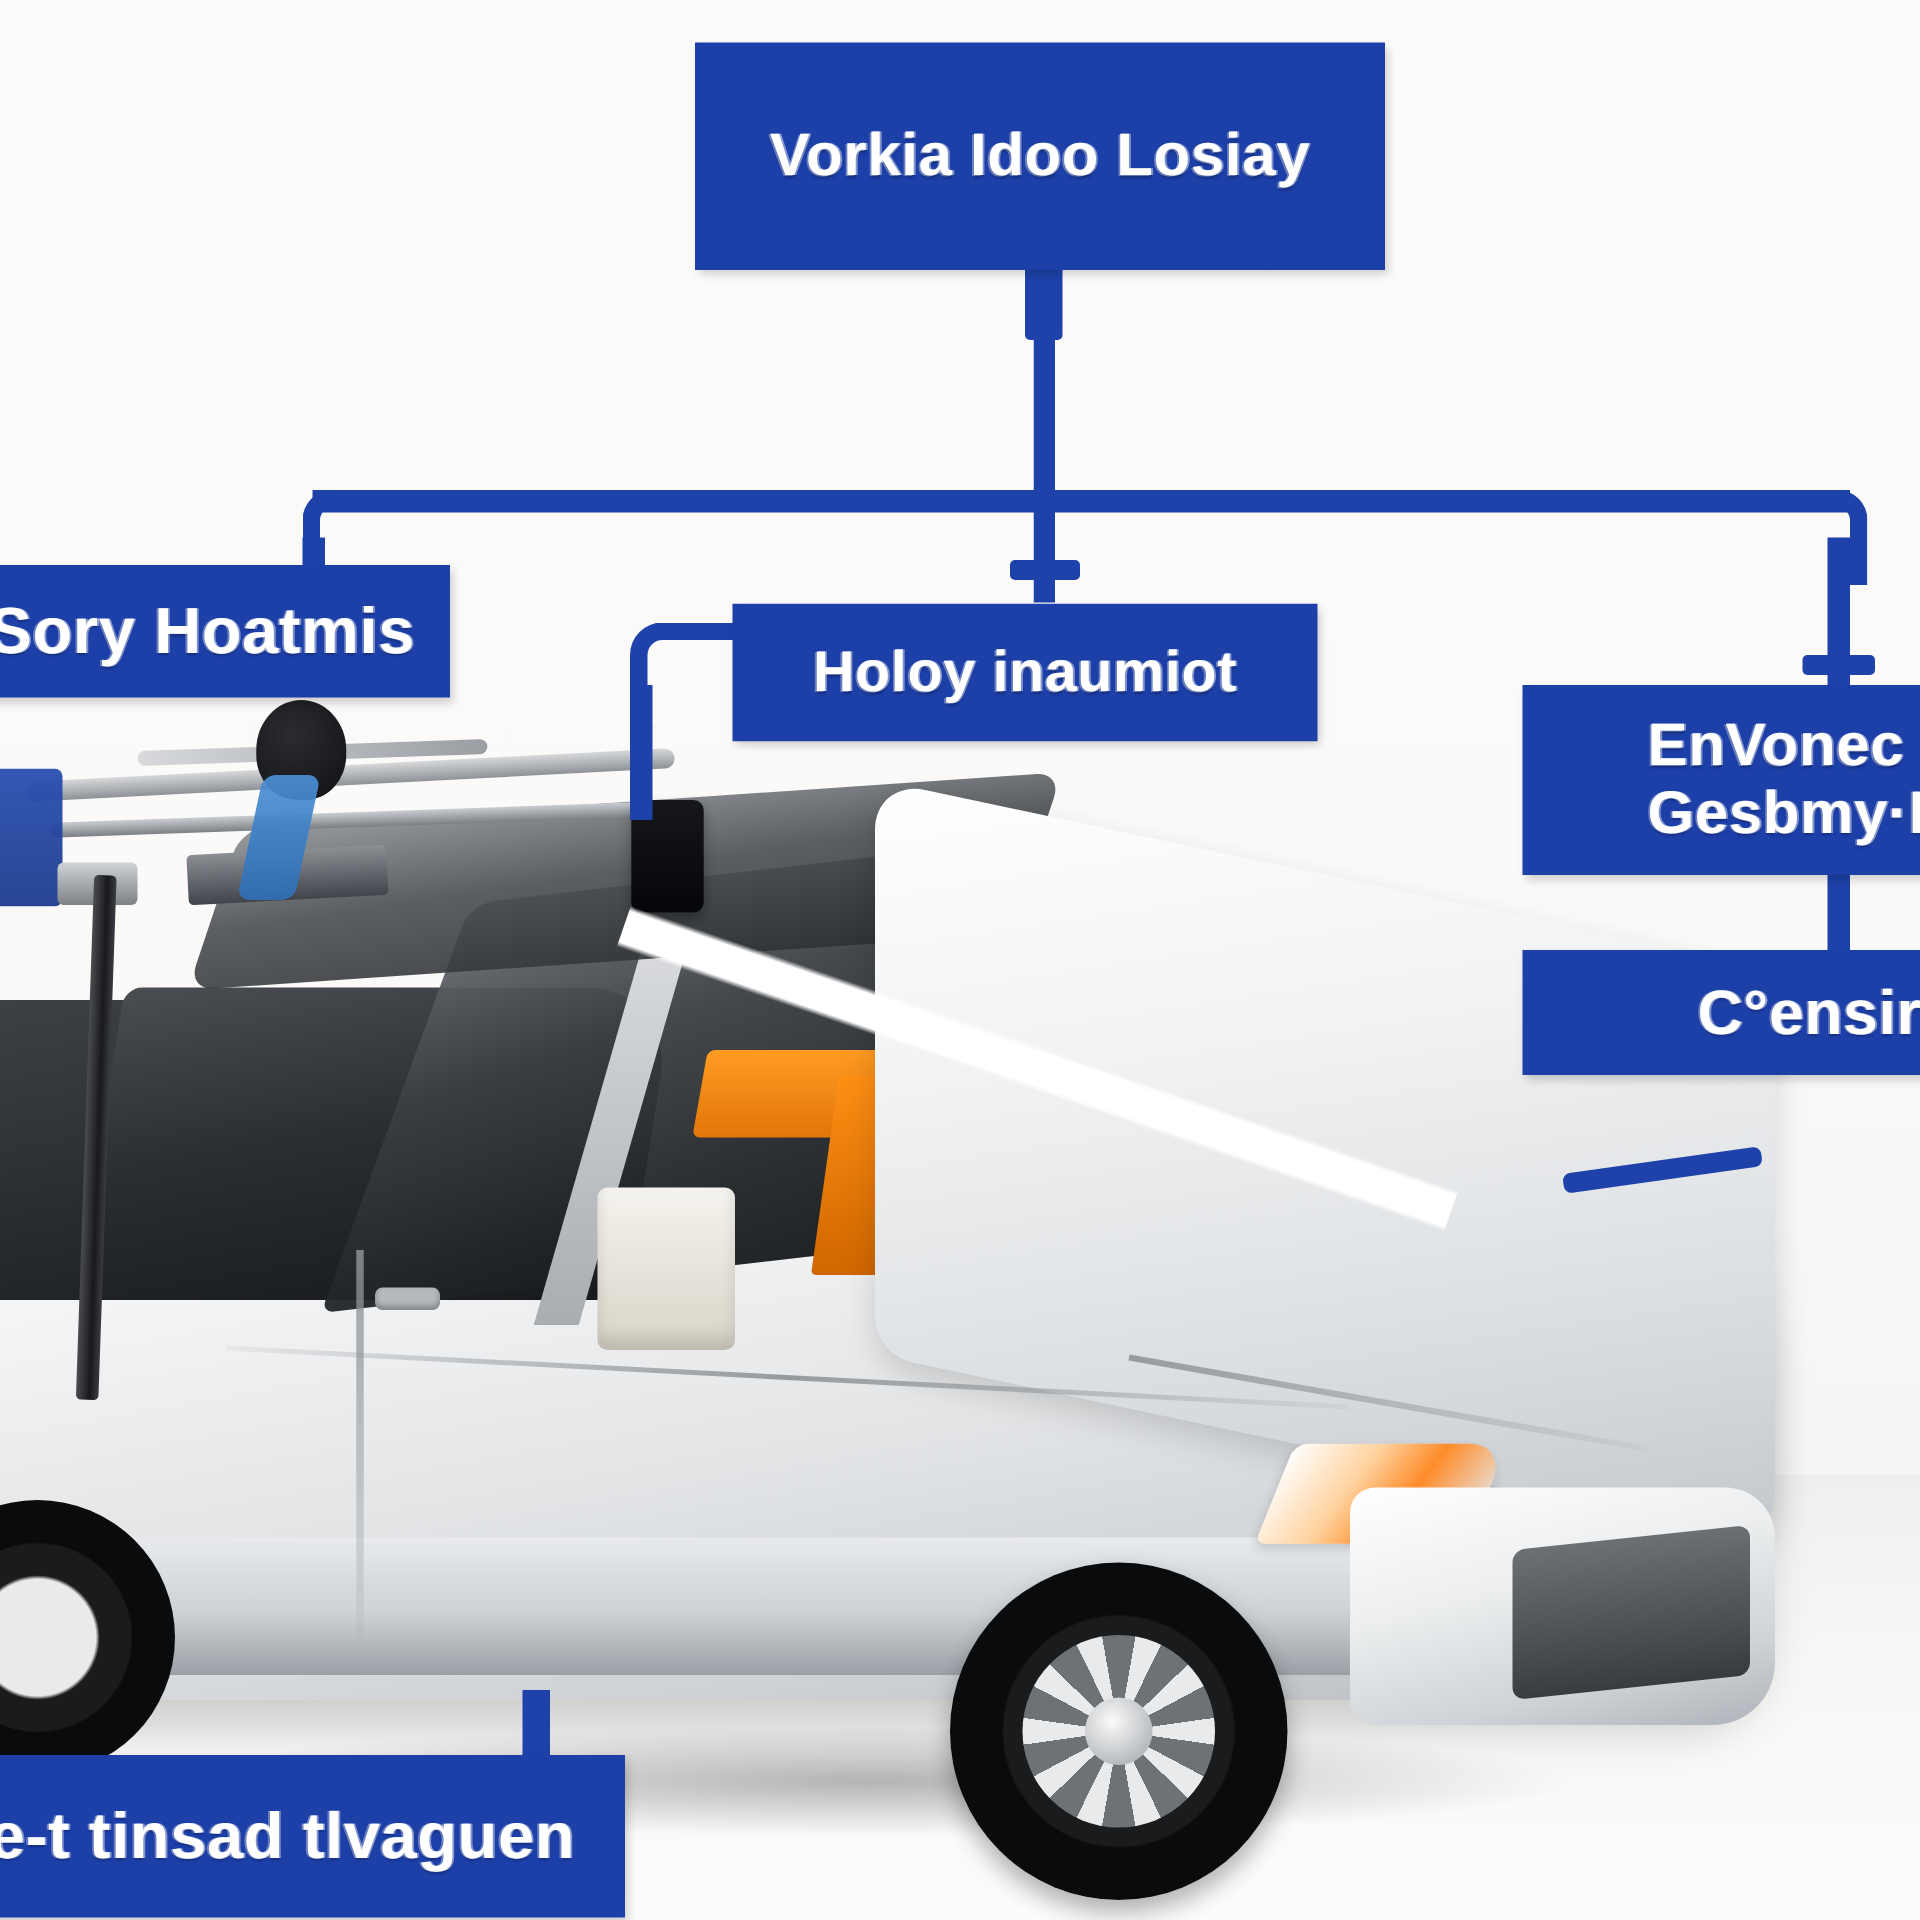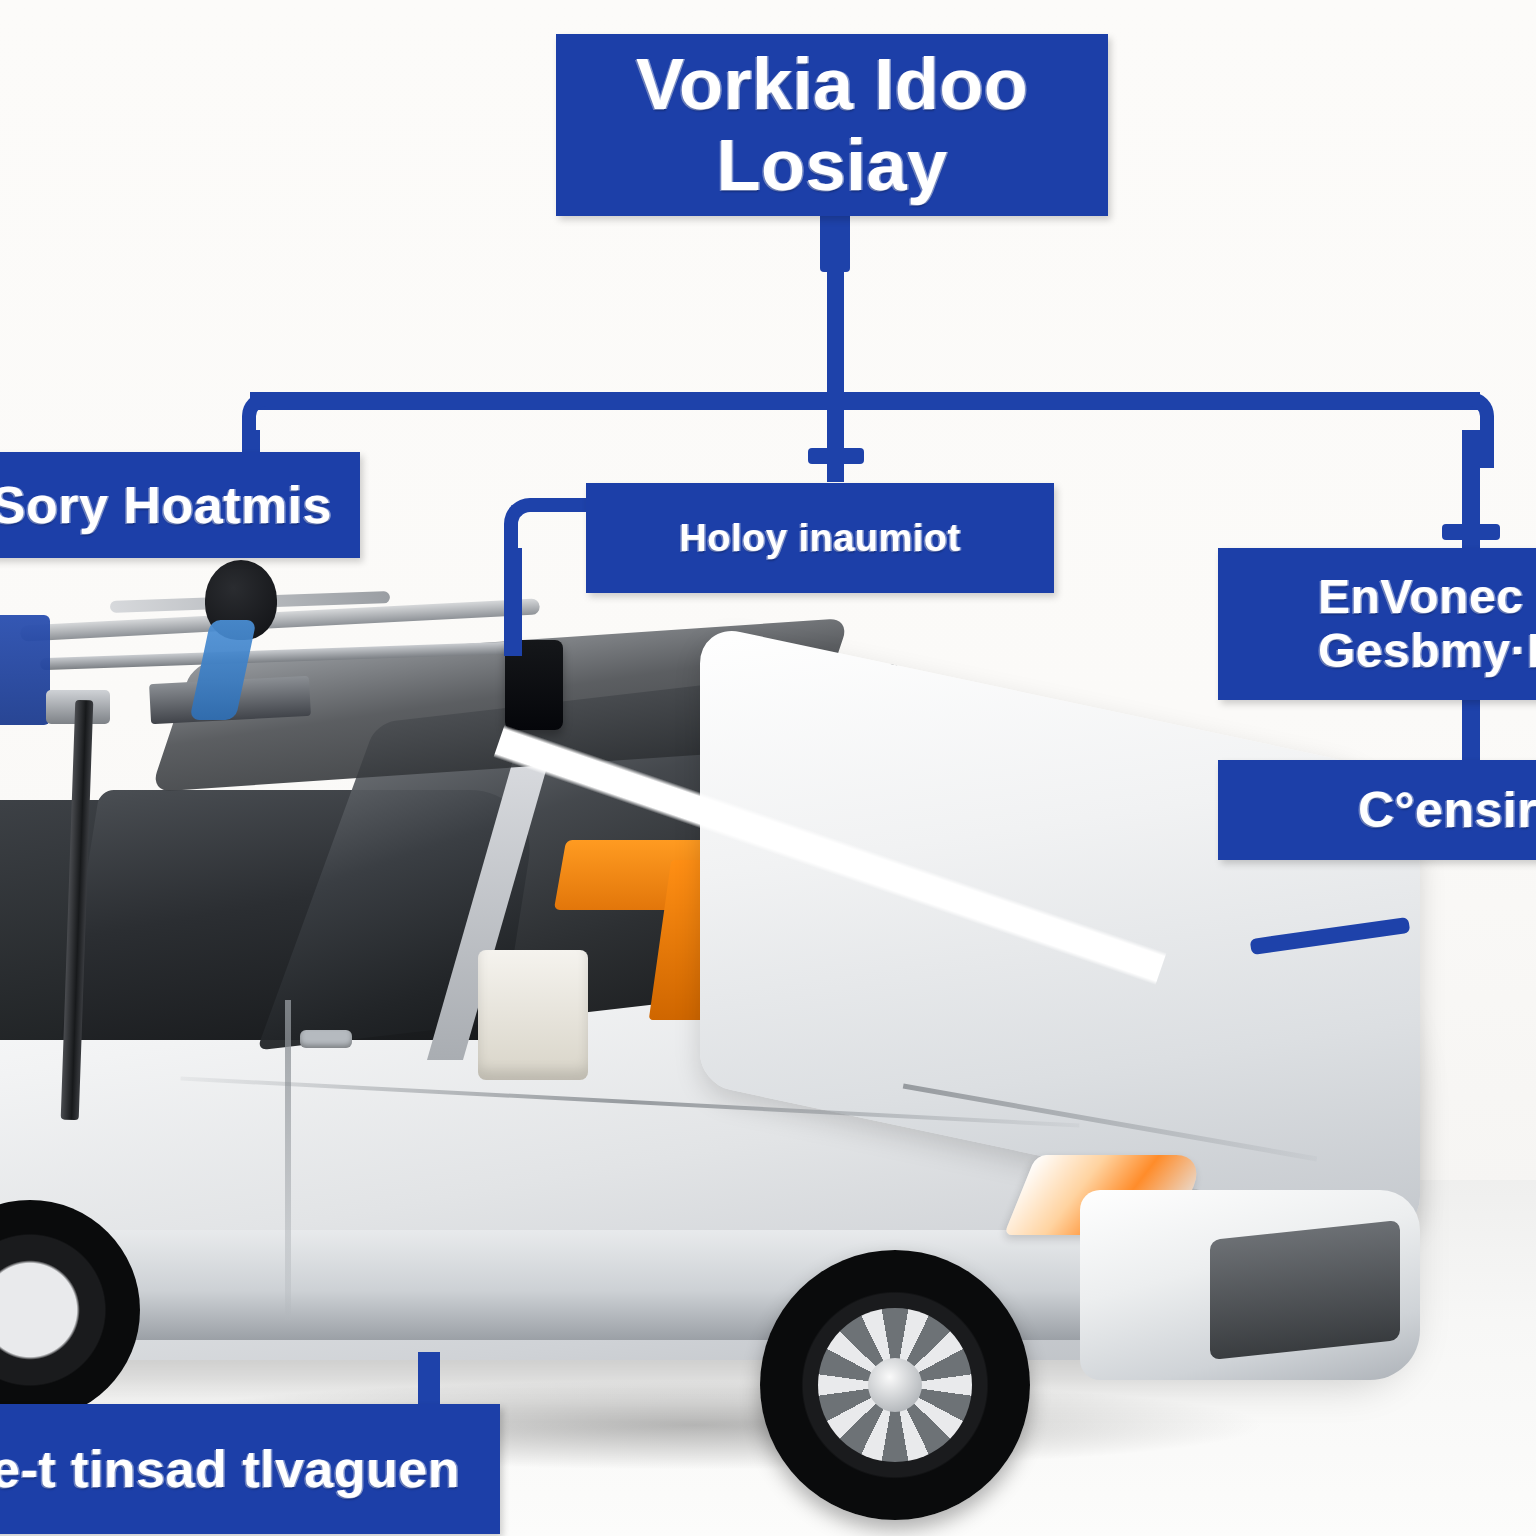--- a/index.html
+++ b/index.html
@@ -344,29 +344,29 @@
     <div class="conn" style="left:504px;top:548px;width:18px;height:108px;"></div>
 
     <div class="conn" style="left:418px;top:1352px;width:22px;height:56px;"></div>
 
     <div class="conn" style="left:1250px;top:928px;width:160px;height:16px;transform:rotate(-8deg);border-radius:6px;"></div>
   </div>
 
   <div class="diagram">
 
     <div class="node center" style="left:556px;top:34px;width:552px;height:182px;padding:0 26px;box-sizing:border-box;">
-      <span class="txt" style="font-size:72px;">Vorkia Idoo Losiay</span>
+      <span class="txt" style="font-size:48px;">Vorkia Idoo Losiay</span>
     </div>
 
     <div class="node right" style="left:-40px;top:452px;width:400px;height:106px;padding:0 28px 0 0;box-sizing:border-box;">
       <span class="txt" style="font-size:52px;">Sory Hoatmis</span>
     </div>
 
     <div class="node center" style="left:586px;top:483px;width:468px;height:110px;padding:0 22px;box-sizing:border-box;">
-      <span class="txt" style="font-size:38px;">Holoy inaumiot</span>
+      <span class="txt" style="font-size:46px;">Holoy inaumiot</span>
     </div>
 
     <div class="node left" style="left:1218px;top:548px;width:400px;height:152px;padding:0 0 0 100px;box-sizing:border-box;">
       <span class="txt" style="font-size:48px;">EnVonec Gesbmy·Insa</span>
     </div>
 
     <div class="node left" style="left:1218px;top:760px;width:400px;height:100px;padding:0 0 0 140px;box-sizing:border-box;">
       <span class="txt" style="font-size:50px;">C°ensir</span>
     </div>
 

